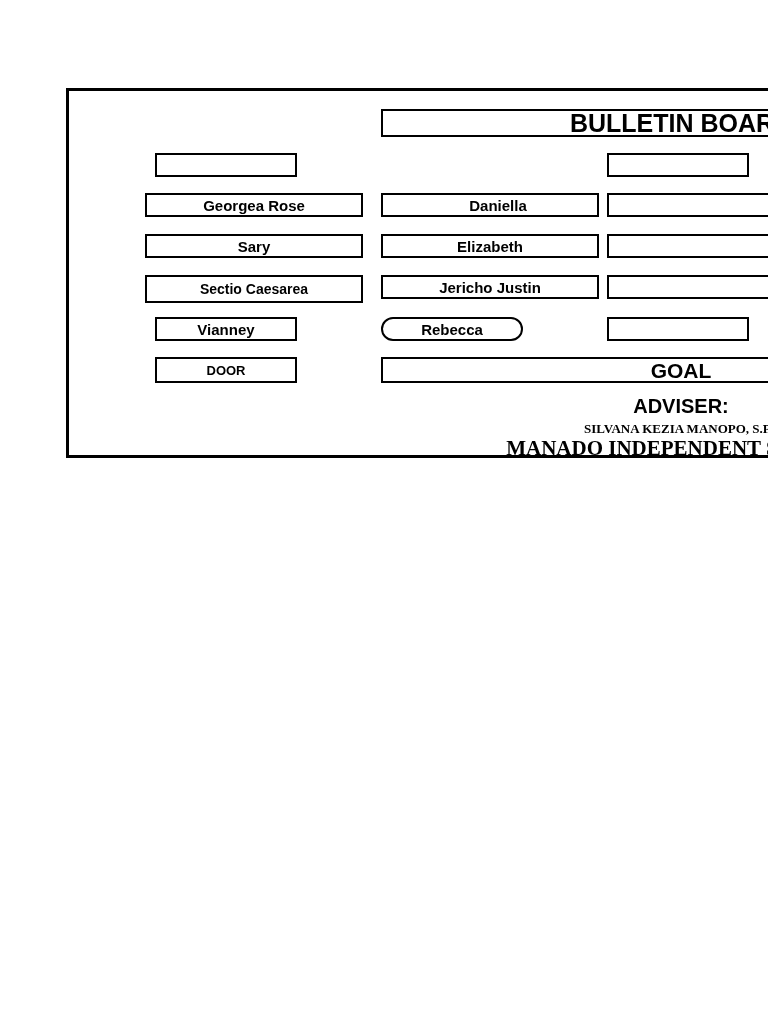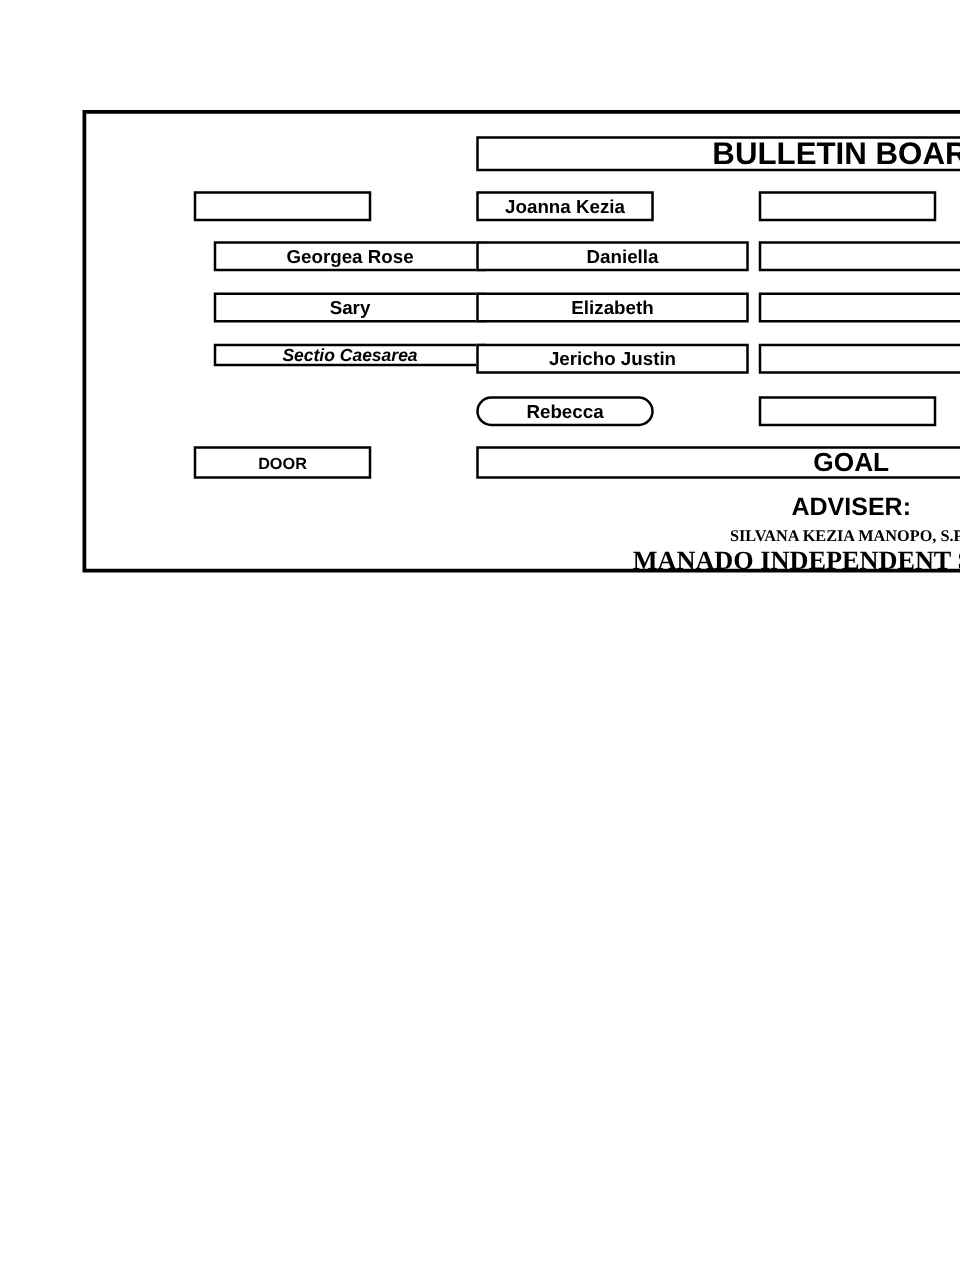--- a/index.html
+++ b/index.html
@@ -48,21 +48,21 @@
     line-height: 1;
     display: flex;
     align-items: center;
     justify-content: center;
   }
 
   .c-left   { left: 86px;  width: 142px; }
   .c-mid    { left: 312px; width: 142px; }
   .c-right  { left: 538px; width: 142px; }
 
-  .c-left-wide  { left: 102px;  width: 218px; }
+  .c-left-wide  { left: 76px;  width: 218px; }
   .c-mid-wide   { left: 312px; width: 218px; }
   .c-right-wide { left: 538px; width: 218px; }
 
   .title-cell {
     left: 312px;
     width: 600px;
     height: 28px;
     font-size: 25px;
     letter-spacing: 0px;
   }
@@ -112,43 +112,43 @@
 </style>
 </head>
 <body>
 
 <div class="sheet">
 
   <div class="cell title-cell" style="top: 18px;">BULLETIN BOARD</div>
 
   <div class="row" style="top: 62px;">
     <div class="cell c-left sz15" style="top:0; height:24px;"></div>
-    <div class="cell c-mid sz15" style="top:0; height:24px;">Joanna Kezia</div>
     <div class="cell c-right sz15" style="top:0; height:24px;"></div>
   </div>
 
   <div class="row" style="top: 102px;">
     <div class="cell c-left-wide sz15" style="top:0; height:24px;">Georgea Rose</div>
     <div class="cell c-mid-wide sz15" style="top:0; height:24px;padding-left:16px;">Daniella</div>
     <div class="cell c-right-wide sz15" style="top:0; height:24px;"></div>
   </div>
 
   <div class="row" style="top: 143px;">
     <div class="cell c-left-wide sz15" style="top:0; height:24px;">Sary</div>
     <div class="cell c-mid-wide sz15" style="top:0; height:24px;">Elizabeth</div>
     <div class="cell c-right-wide sz15" style="top:0; height:24px;"></div>
   </div>
 
   <div class="row" style="top: 184px;">
-    <div class="cell c-left-wide sz14" style="top:0; height:18px;font-style:italic;">Sectio Caesarea</div>
+    <div class="cell c-left-wide sz14" style="top:0; height:28px;">Sectio Caesarea</div>
     <div class="cell c-mid-wide sz15" style="top:0; height:24px;text-align:right;">Jericho Justin</div>
     <div class="cell c-right-wide sz15" style="top:0; height:24px;"></div>
   </div>
 
   <div class="row" style="top: 226px;">
+    <div class="cell c-left sz15" style="top:0; height:24px;">Vianney</div>
     <div class="cell c-mid sz15" style="top:0; height:24px;border-radius:12px;">Rebecca</div>
     <div class="cell c-right sz15" style="top:0; height:24px;"></div>
   </div>
 
   <div class="row" style="top: 266px;">
     <div class="cell c-left sz15" style="top:0; height:26px; font-size:13px;">DOOR</div>
     <div class="cell goal-cell" style="top:0;">GOAL</div>
   </div>
 
   <div class="adviser-line" style="top: 304px;">ADVISER:</div>

